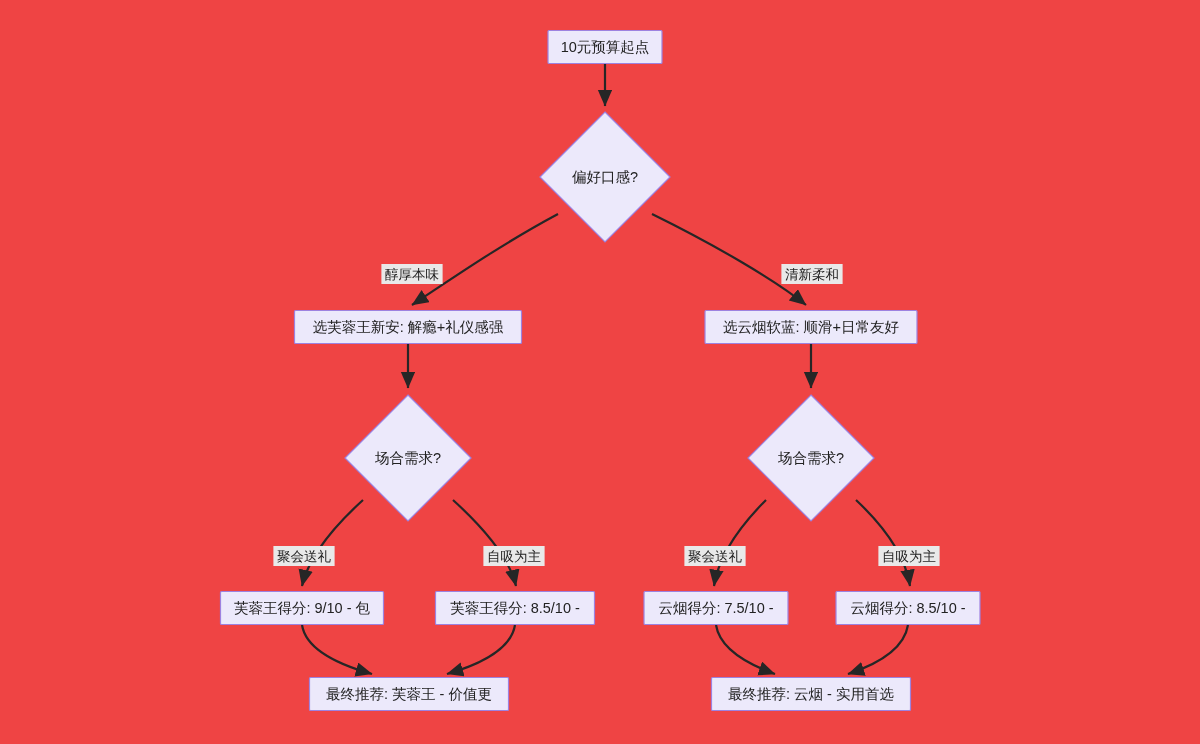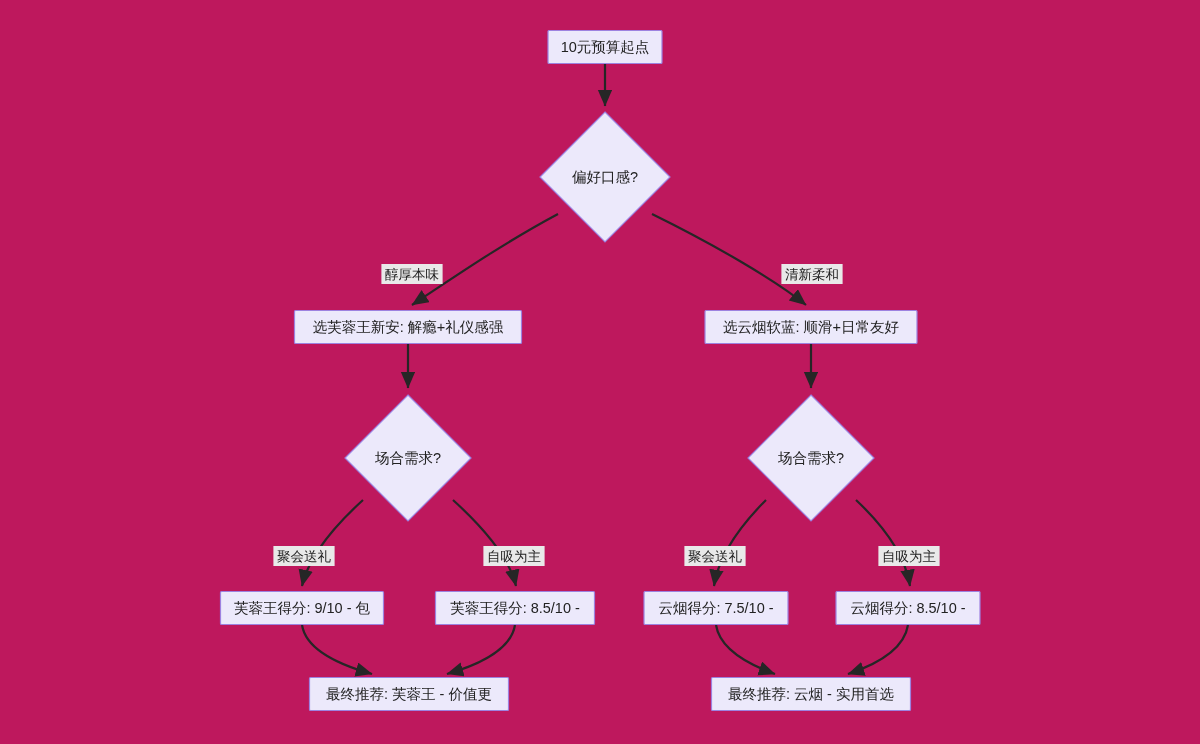--- a/index.html
+++ b/index.html
@@ -10,21 +10,21 @@
   body {
     width: 1200px;
     height: 744px;
     overflow: hidden;
     font-family: "Liberation Sans", "DejaVu Sans", sans-serif;
   }
   #flowchart-root {
     position: relative;
     width: 1200px;
     height: 744px;
-    background: #be185d;
+    background: #ef4444;
   }
   svg#diagram {
     display: block;
     width: 1200px;
     height: 744px;
   }
   .node-shape {
     fill: #ece9fb;
     stroke: #9d82e0;
     stroke-width: 1.2;

